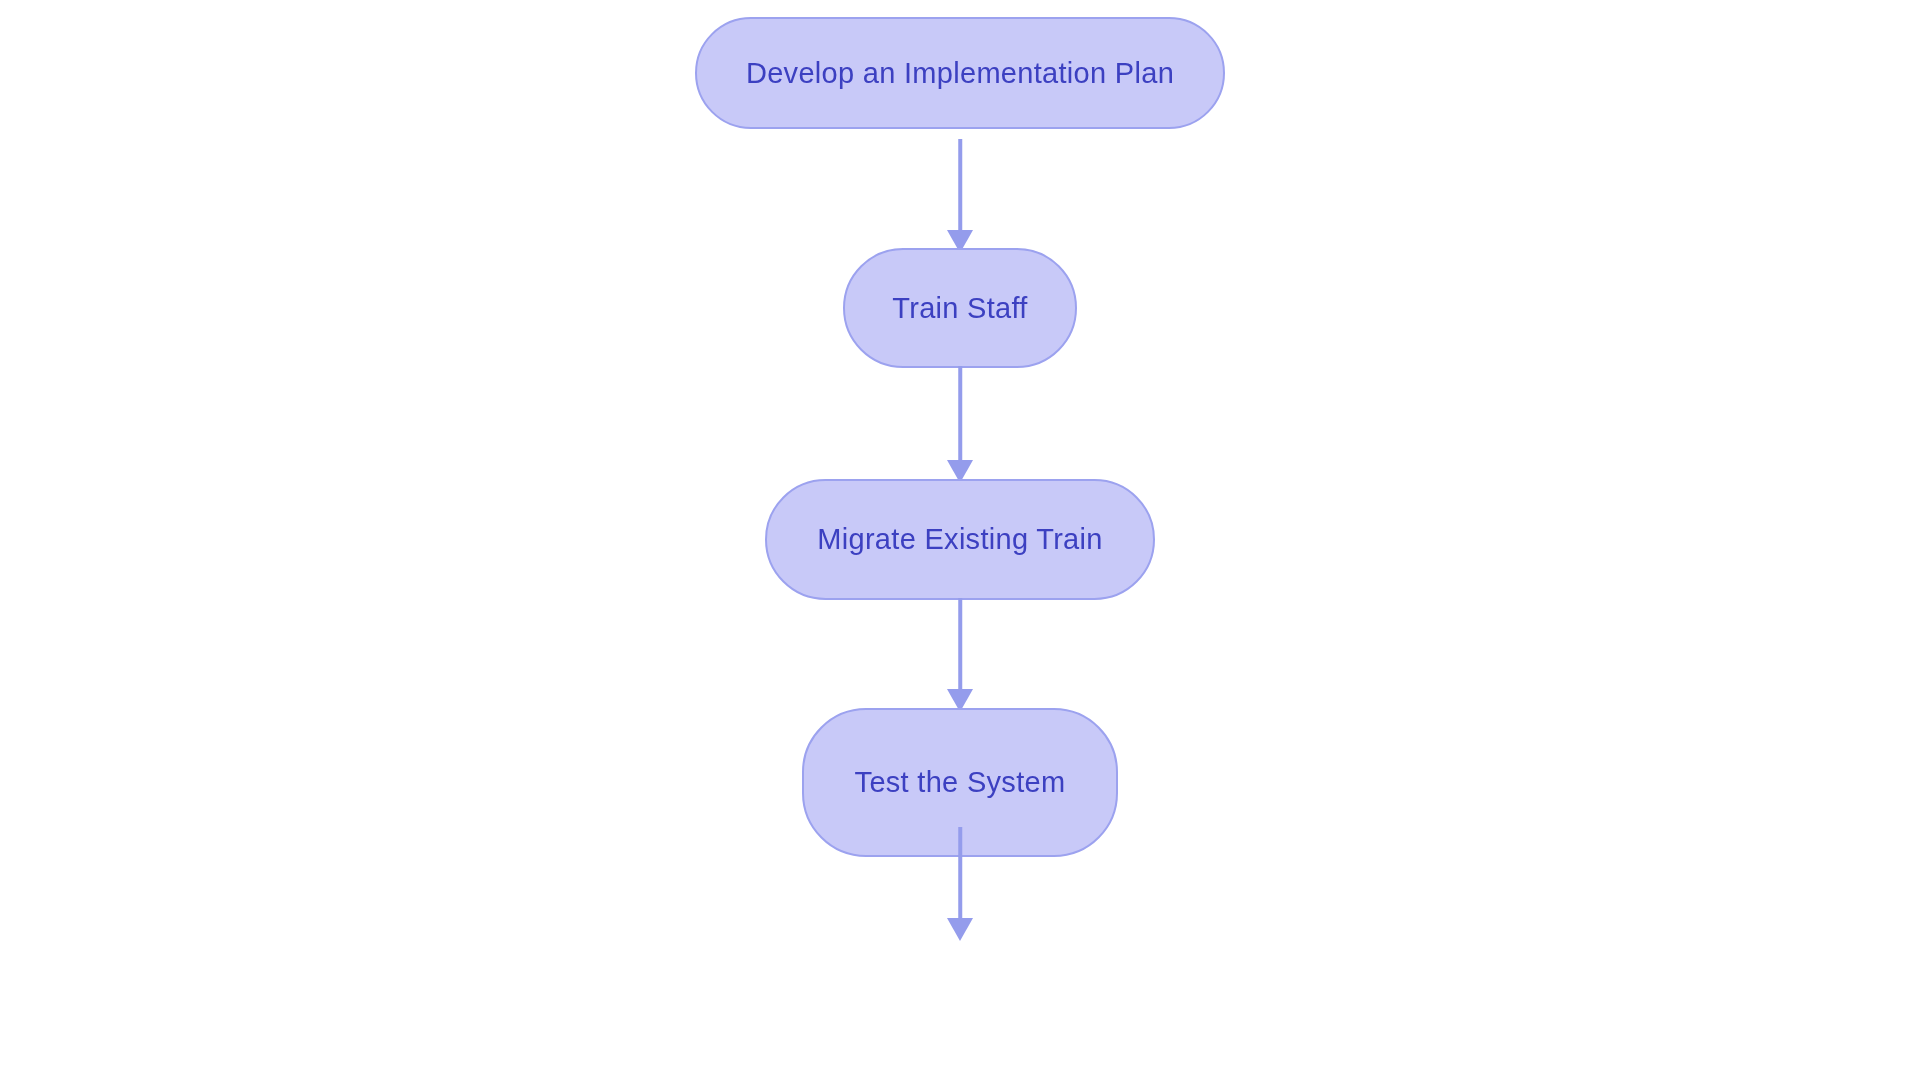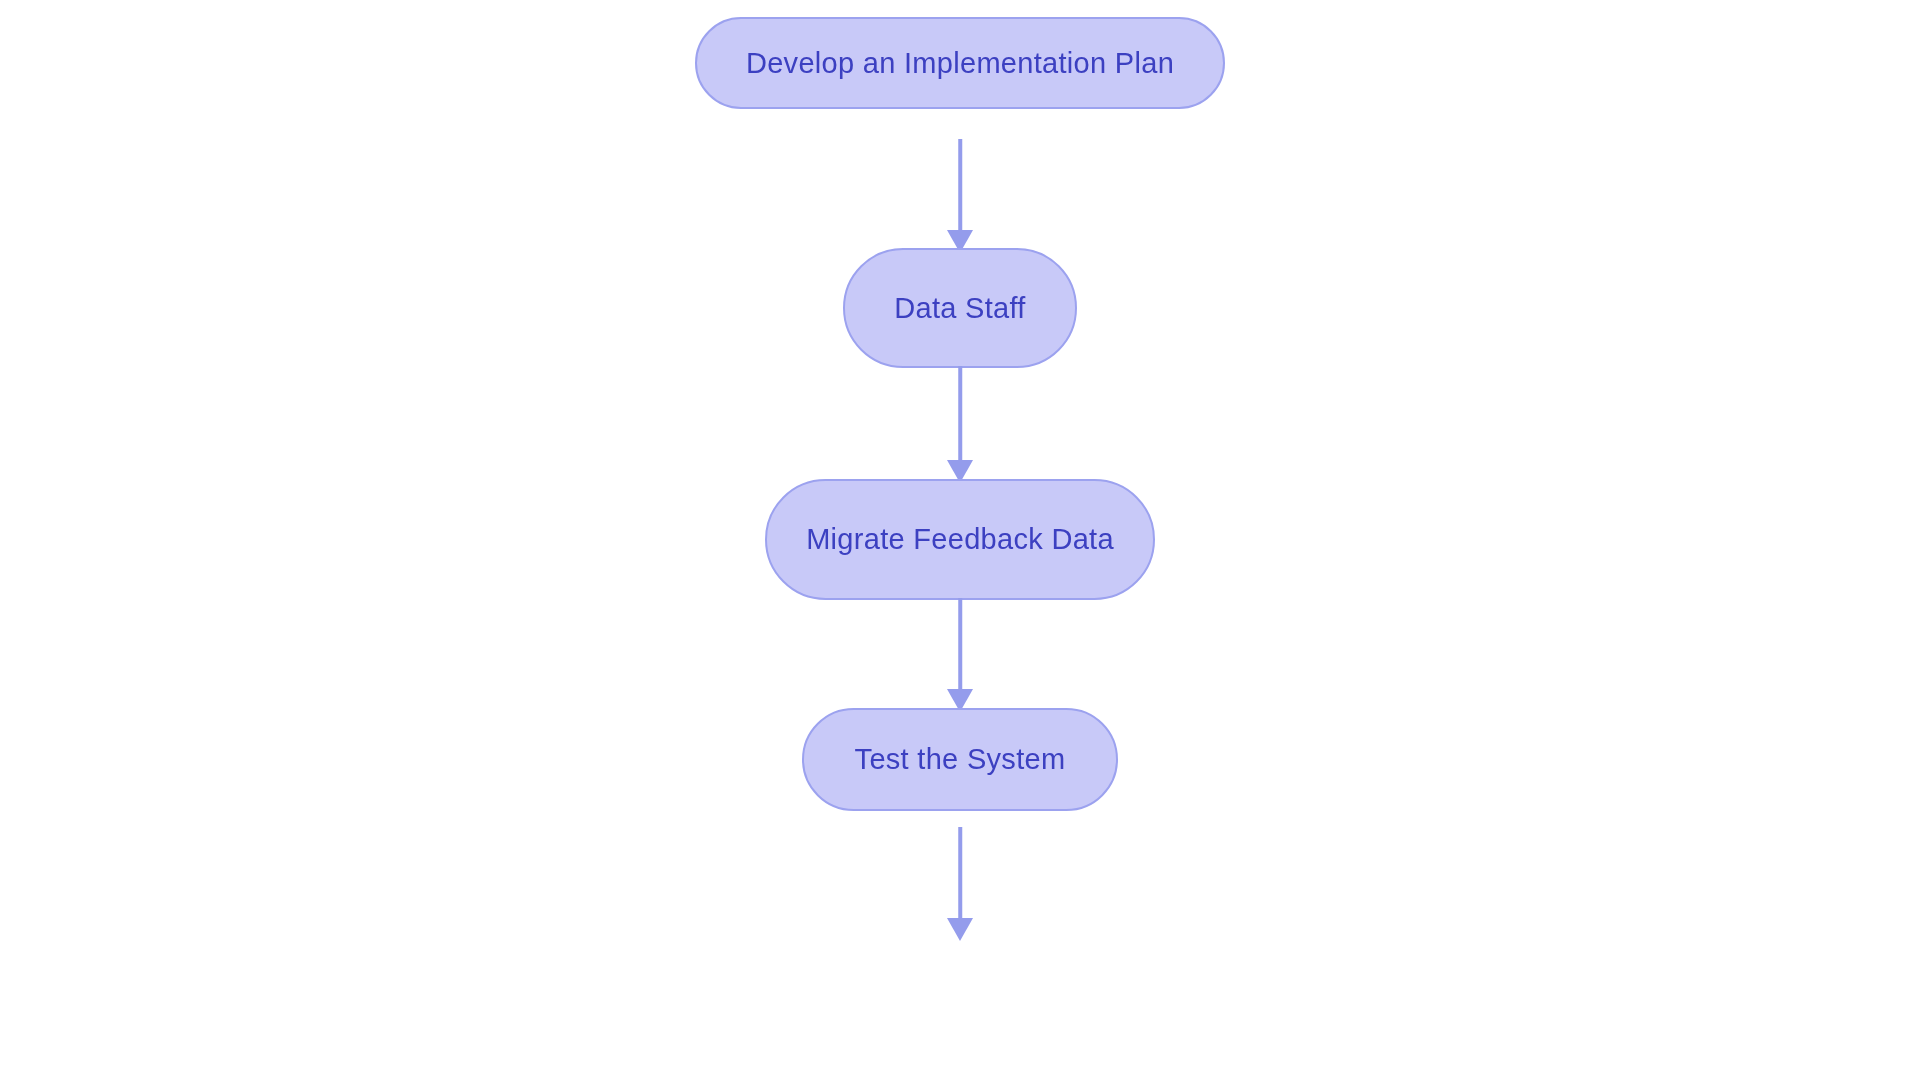--- a/index.html
+++ b/index.html
@@ -18,24 +18,24 @@
     justify-content: center;
     background: var(--node-fill, #c8c9f8);
     border: 2px solid var(--node-border, #9ca2ef);
     border-radius: 64px;
     color: var(--node-text, #3c40c1);
     font-size: 29px;
     letter-spacing: 0.3px;
     white-space: nowrap;
     text-align: center;
   }
-  .node-1 { left: 695px; top: 17px;  width: 530px; height: 92px; }
+  .node-1 { left: 695px; top: 17px;  width: 530px; height: 112px; }
   .node-2 { left: 843px; top: 248px; width: 234px; height: 120px; }
   .node-3 { left: 765px; top: 479px; width: 390px; height: 121px; }
-  .node-4 { left: 802px; top: 708px; width: 316px; height: 103px; }
+  .node-4 { left: 802px; top: 708px; width: 316px; height: 149px; }
   .node-5 { left: 796px; top: 937px; width: 328px; height: 124px; }
   .arrow { position: absolute; width: 26px; }
   .arrow-1 { left: 947px; top: 139px; height: 114px; }
   .arrow-2 { left: 947px; top: 366px; height: 117px; }
   .arrow-3 { left: 947px; top: 598px; height: 114px; }
   .arrow-4 { left: 947px; top: 827px; height: 114px; }
   .arrow .shaft {
     position: absolute;
     left: 50%;
     transform: translateX(-50%);
@@ -64,30 +64,30 @@
   <div class="node node-1">
     <span>Develop an Implementation Plan</span>
   </div>
 
   <div class="arrow arrow-1">
     <div class="shaft"></div>
     <div class="head"></div>
   </div>
 
   <div class="node node-2">
-    <span>Data Staff</span>
+    <span>Train Staff</span>
   </div>
 
   <div class="arrow arrow-2">
     <div class="shaft"></div>
     <div class="head"></div>
   </div>
 
   <div class="node node-3">
-    <span>Migrate Feedback Data</span>
+    <span>Migrate Existing Train</span>
   </div>
 
   <div class="arrow arrow-3">
     <div class="shaft"></div>
     <div class="head"></div>
   </div>
 
   <div class="node node-4">
     <span>Test the System</span>
   </div>

